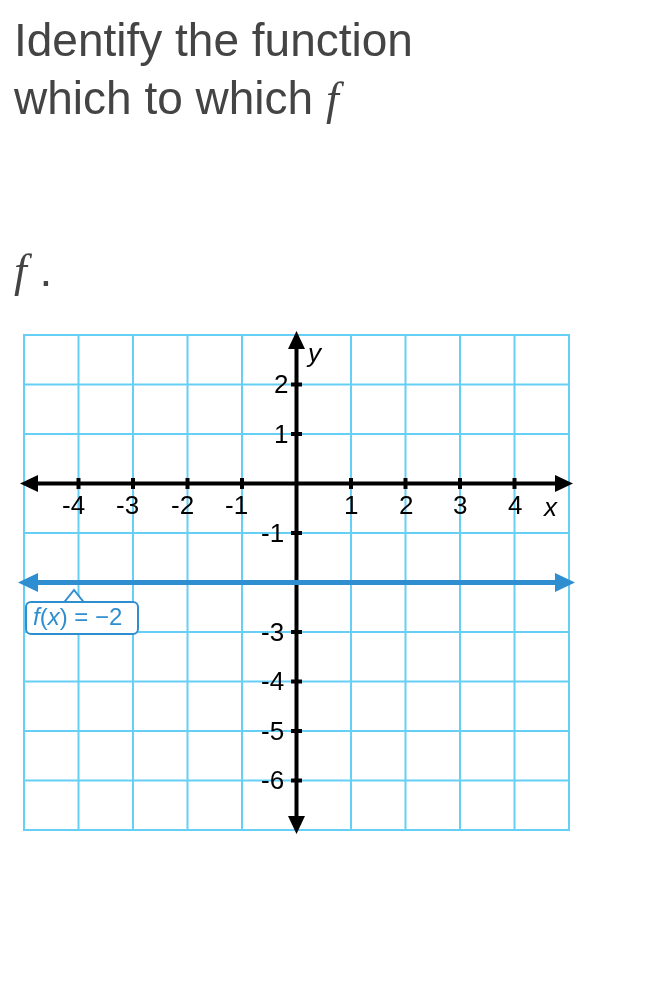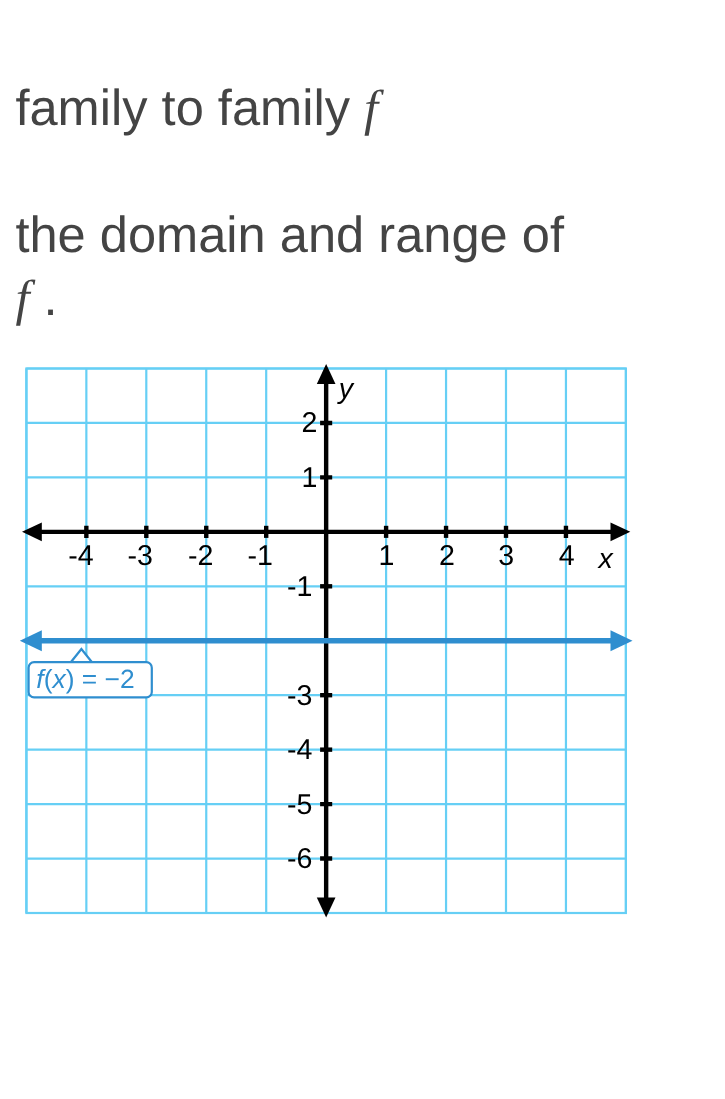--- a/index.html
+++ b/index.html
@@ -51,24 +51,24 @@
     fill: #2f8ecf;
   }
   .callout-text .mi {
     font-style: italic;
   }
 </style>
 </head>
 <body>
 
 <div class="question">
+  <span>Identify the function</span><br>
+  <span>which to which </span><span class="mi">f</span><br>
   <br>
-  <span>family to family </span><span class="mi">f</span><br>
   <br>
-  <span>the domain and range of</span><br>
   <span class="mi">f</span><span> .</span>
 </div>
 
 <div class="chart-wrap">
 <svg viewBox="0 0 565 505" width="565" height="505">
 
   <rect class="grid-border" x="10" y="5" width="545" height="495"></rect>
 
   <g>
     <line class="grid-line" x1="10" y1="5" x2="10" y2="500"></line>

